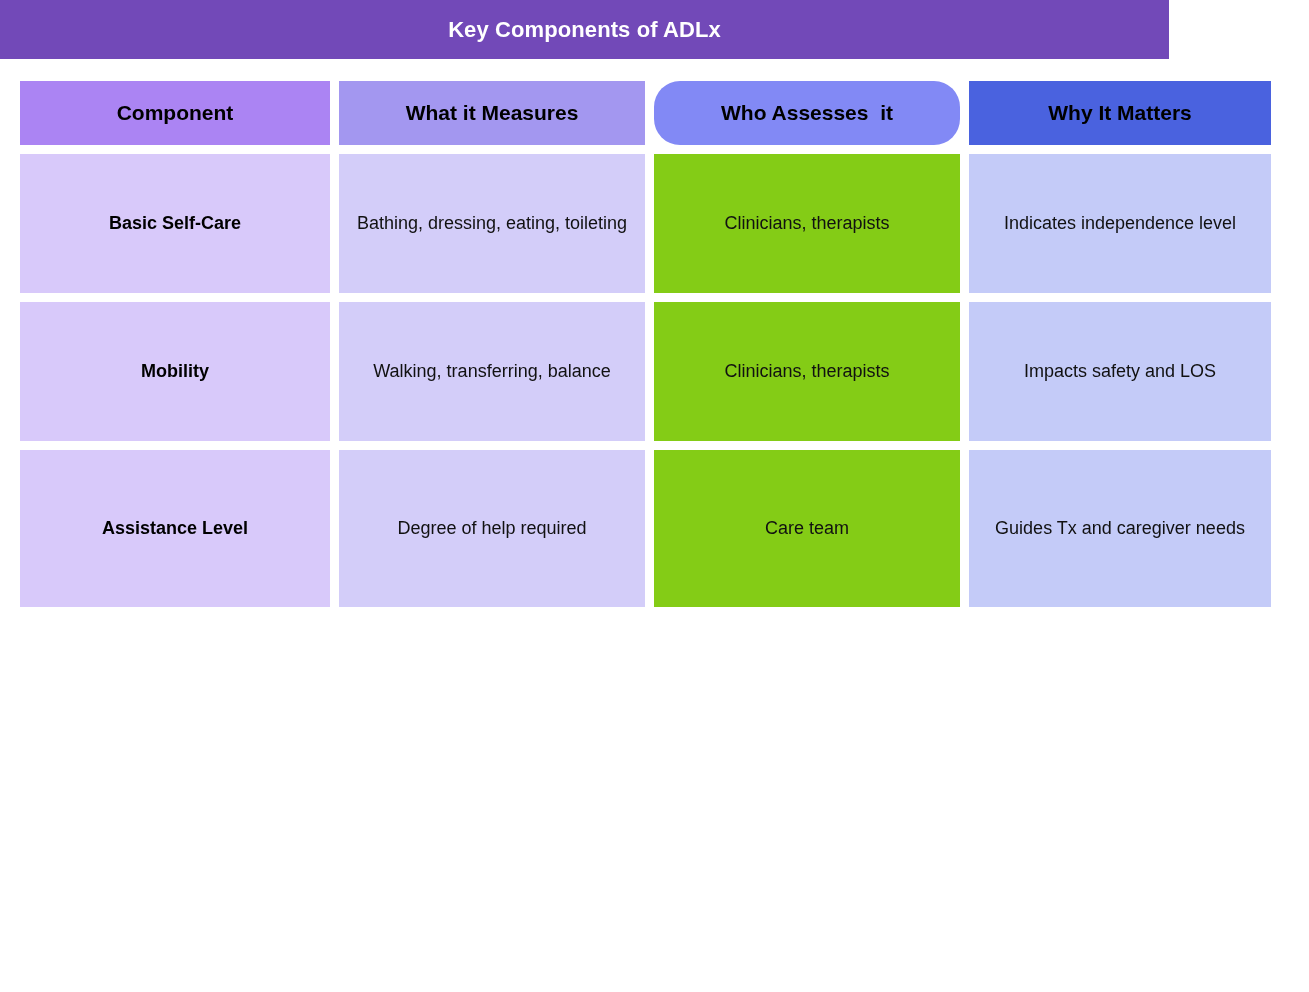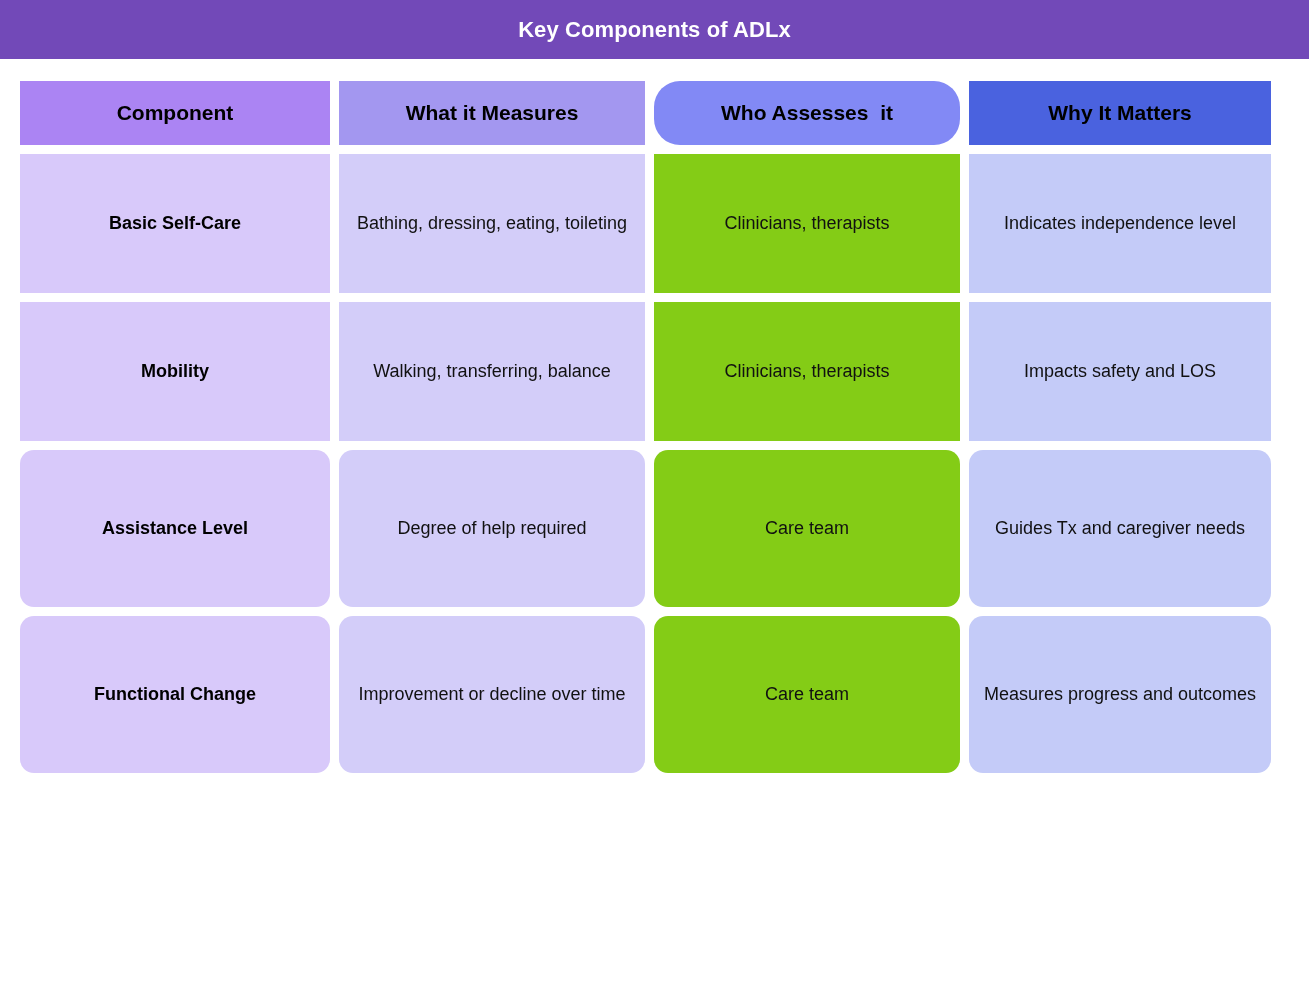--- a/index.html
+++ b/index.html
@@ -9,21 +9,21 @@
   body {
     width: 1309px;
     height: 992px;
     background: #ffffff;
     font-family: "Liberation Sans", sans-serif;
     overflow: hidden;
   }
 
   
   #title-bar {
-    width: 1309px;
+    width: 1169px;
     height: 59px;
     background: #7249b8;
     display: flex;
     align-items: center;
     justify-content: center;
     box-sizing: border-box;
   }
   #title-text {
     color: #ffffff;
     font-size: 22px;
@@ -81,21 +81,21 @@
     background: #d8c9fa;
     font-weight: bold;
     color: #000000;
     font-size: 18px;
   }
   .bcell.b2 { background: #d3cdf9; }
   .bcell.b3 { background: #84cc16; }
   .bcell.b4 { background: #c4cbf8; }
 
   
-  tr.tall .bcell { height: 145px; border-radius: 14px; }
+  tr.tall .bcell { height: 145px; }
 </style>
 </head>
 <body>
 
 <div id="title-bar">
   <div id="title-text">Key Components of ADLx</div>
 </div>
 
 <div id="table-wrap">
   <table id="matrix-table">
@@ -125,21 +125,15 @@
         <td class="bcell b2">Walking, transferring, balance</td>
         <td class="bcell b3">Clinicians, therapists</td>
         <td class="bcell b4">Impacts safety and LOS</td>
       </tr>
       <tr class="tall">
         <td class="bcell b1">Assistance Level</td>
         <td class="bcell b2">Degree of help required</td>
         <td class="bcell b3">Care team</td>
         <td class="bcell b4">Guides Tx and caregiver needs</td>
       </tr>
-      <tr class="tall">
-        <td class="bcell b1">Functional Change</td>
-        <td class="bcell b2">Improvement or decline over time</td>
-        <td class="bcell b3">Care team</td>
-        <td class="bcell b4">Measures progress and outcomes</td>
-      </tr>
     </tbody>
   </table>
 </div>
 
 </body></html>

